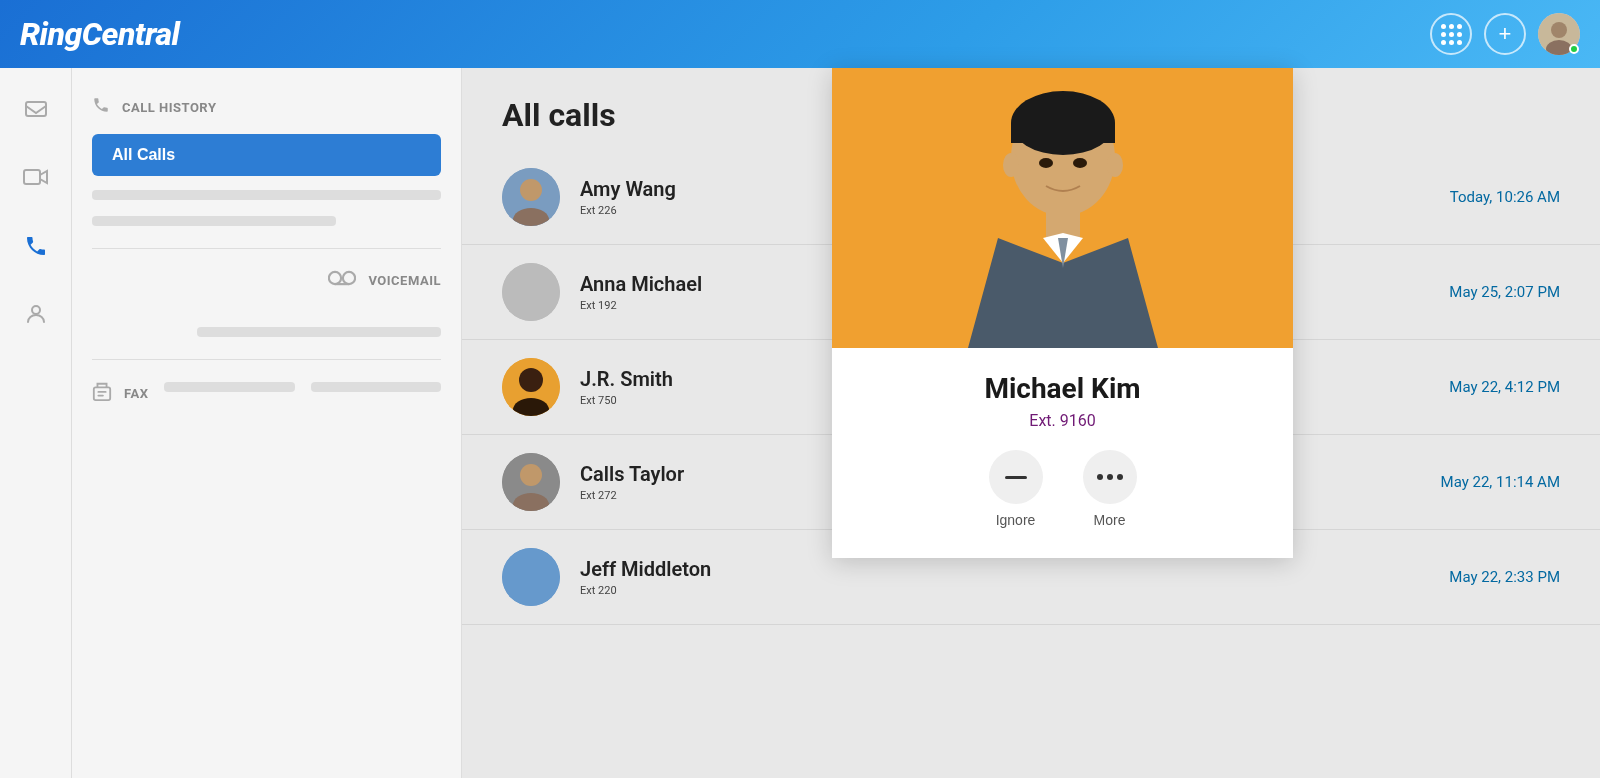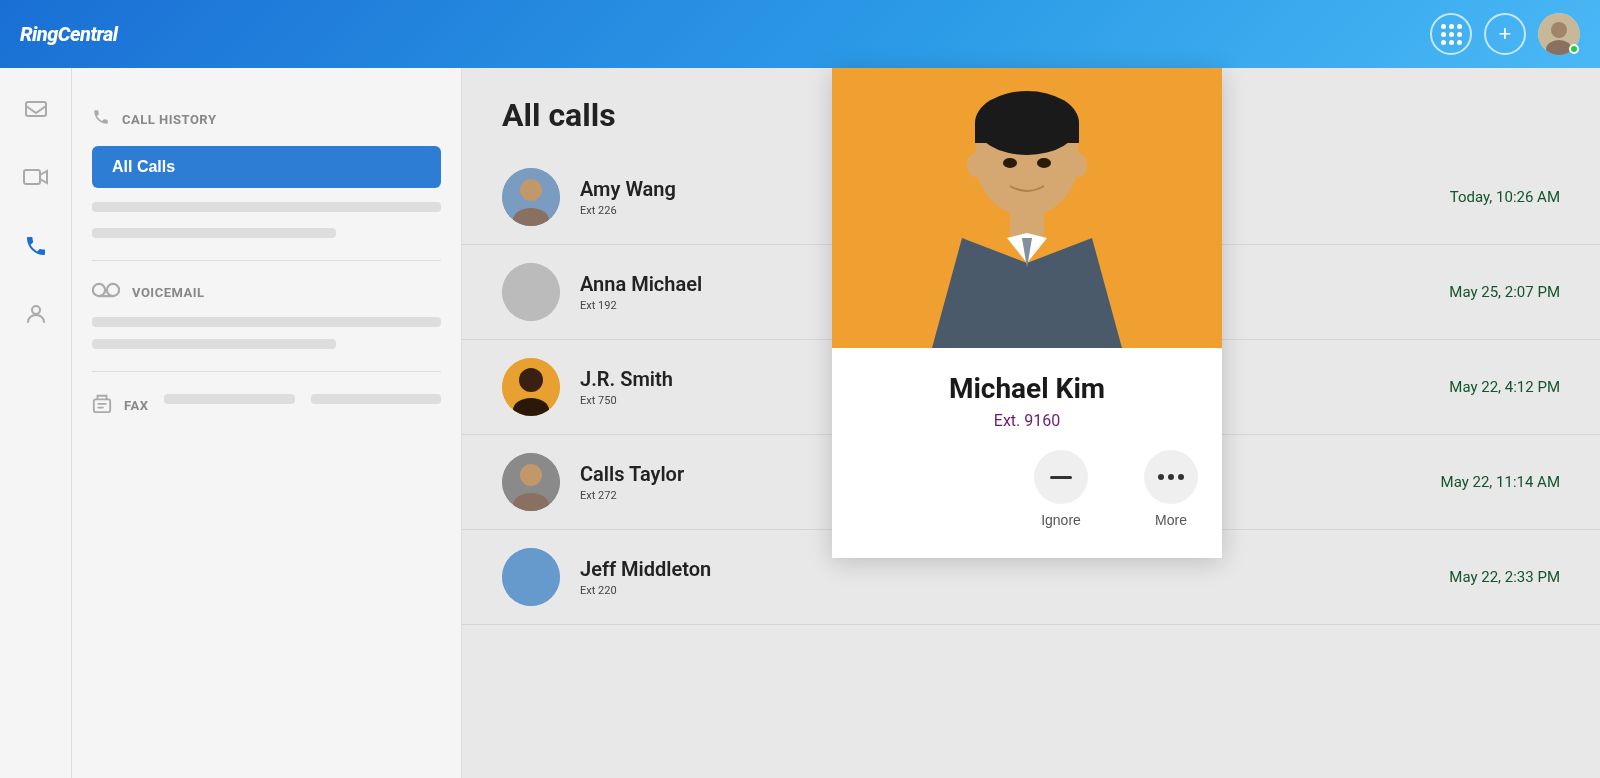--- a/index.html
+++ b/index.html
@@ -9,21 +9,21 @@
     .header {
       height: 68px;
       background: linear-gradient(135deg, #1a6fd4 0%, #2d9de8 60%, #4ab8f5 100%);
       display: flex;
       align-items: center;
       padding: 0 20px;
       position: relative;
     }
     .logo {
       color: white;
-      font-size: 20px;
+      font-size: 32px;
       font-weight: 800;
       font-style: italic;
       letter-spacing: -0.5px;
     }
     .header-right {
       position: absolute;
       right: 20px;
       display: flex;
       align-items: center;
       gap: 12px;
@@ -87,21 +87,21 @@
       color: #888;
       font-size: 22px;
     }
     .icon-bar-item.active { color: #1a6fd4; }
 
     
     .sidebar {
       width: 390px;
       background: #f5f5f5;
       border-right: 1px solid #ddd;
-      padding: 40px 20px;
+      padding: 28px 20px;
       display: flex;
       flex-direction: column;
       gap: 12px;
     }
     .sidebar-section-title {
       display: flex;
       align-items: center;
       gap: 12px;
       margin-bottom: 4px;
     }
@@ -131,20 +131,21 @@
       border-radius: 4px;
       margin: 2px 0;
     }
     .sidebar-placeholder.short { width: 70%; }
     .sidebar-divider { height: 1px; background: #ddd; margin: 8px 0; }
 
     .sidebar-vm-section {
       display: flex;
       flex-direction: column;
       gap: 8px;
+      align-items: flex-end;
     }
     .sidebar-fax-section {
       display: flex;
       flex-direction: row;
       gap: 8px;
     }
 
     
     .content {
       flex: 1;
@@ -184,21 +185,21 @@
       display: flex;
       align-items: center;
       justify-content: center;
       font-size: 24px;
       color: white;
       overflow: hidden;
     }
     .call-info { flex: 1; }
     .call-name { font-size: 20px; font-weight: 600; color: #222; }
     .call-ext { font-size: 11px; color: #444; margin-top: 3px; }
-    .call-time { font-size: 15px; color: #14532d; margin-left: auto; padding-left: 20px; }
+    .call-time { font-size: 15px; color: #0369a1; margin-left: auto; padding-left: 20px; }
 
     
     .avatar-amy {
       background: #7a9cc0;
     }
     .avatar-anna {
       background: #bbb;
     }
     .avatar-jr {
       background: #e8a030;
@@ -208,21 +209,21 @@
     }
     .avatar-jeff {
       background: #6699cc;
     }
 
     
     .contact-card {
       position: absolute;
       top: 0;
       left: 370px;
-      width: 390px;
+      width: 461px;
       background: white;
       box-shadow: 0 4px 24px rgba(0,0,0,0.18);
       z-index: 10;
     }
     .contact-card-photo {
       width: 100%;
       height: 280px;
       background: #f0a030;
       overflow: hidden;
       display: flex;
@@ -230,22 +231,22 @@
       justify-content: center;
     }
     .contact-card-info {
       padding: 24px 24px 20px 24px;
       text-align: center;
     }
     .contact-name-big { font-size: 28px; font-weight: 700; color: #1a1a1a; }
     .contact-ext-big { font-size: 16px; color: #701a75; margin-top: 6px; }
     .contact-actions {
       display: flex;
-      justify-content: flex-end;
-      gap: 56px;
+      justify-content: center;
+      gap: 40px;
       margin-top: 20px;
       padding-bottom: 10px;
     }
     .contact-action-btn {
       display: flex;
       flex-direction: column;
       align-items: center;
       gap: 8px;
       cursor: pointer;
       background: none;

